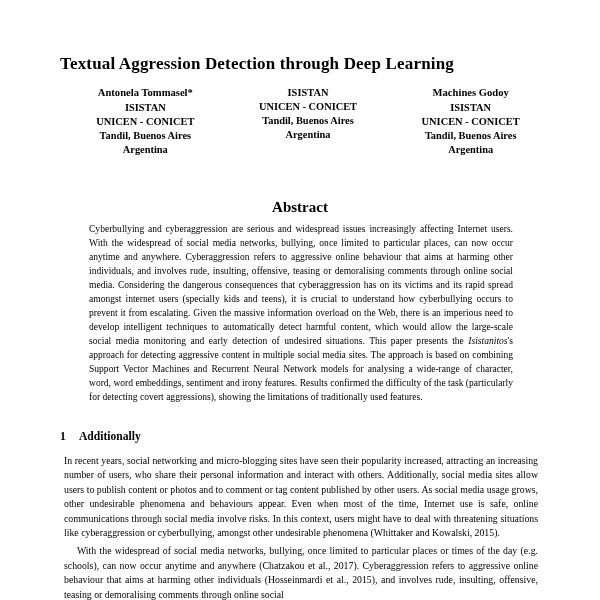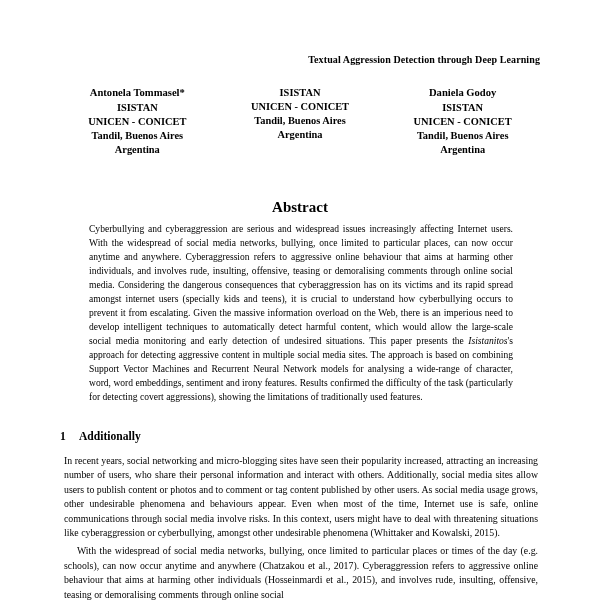--- a/index.html
+++ b/index.html
@@ -21,32 +21,32 @@
     position: relative;
     box-sizing: border-box;
   }
 
   
   .title {
     position: absolute;
     top: 54px;
     left: 60px;
     width: 480px;
-    text-align: right;
-    font-size: 10px;
+    text-align: left;
+    font-size: 17px;
     font-weight: bold;
     letter-spacing: 0.01em;
     line-height: 1.2;
   }
 
   
   .authors {
     position: absolute;
     top: 86px;
-    left: 56px;
+    left: 64px;
     width: 488px;
     display: flex;
     justify-content: space-between;
   }
   .author-col {
     width: 33.33%;
     text-align: center;
     font-size: 10.4px;
     line-height: 1.34;
   }
@@ -126,21 +126,21 @@
     </div>
 
     <div class="author-col">
       <span class="author-line">ISISTAN</span>
       <span class="author-line">UNICEN - CONICET</span>
       <span class="author-line">Tandil, Buenos Aires</span>
       <span class="author-line">Argentina</span>
     </div>
 
     <div class="author-col">
-      <div class="author-name">Daniela Godoy</div>
+      <div class="author-name">Machines Godoy</div>
       <span class="author-line">ISISTAN</span>
       <span class="author-line">UNICEN - CONICET</span>
       <span class="author-line">Tandil, Buenos Aires</span>
       <span class="author-line">Argentina</span>
     </div>
 
   </div>
 
   <div class="abstract-heading">Abstract</div>
 

